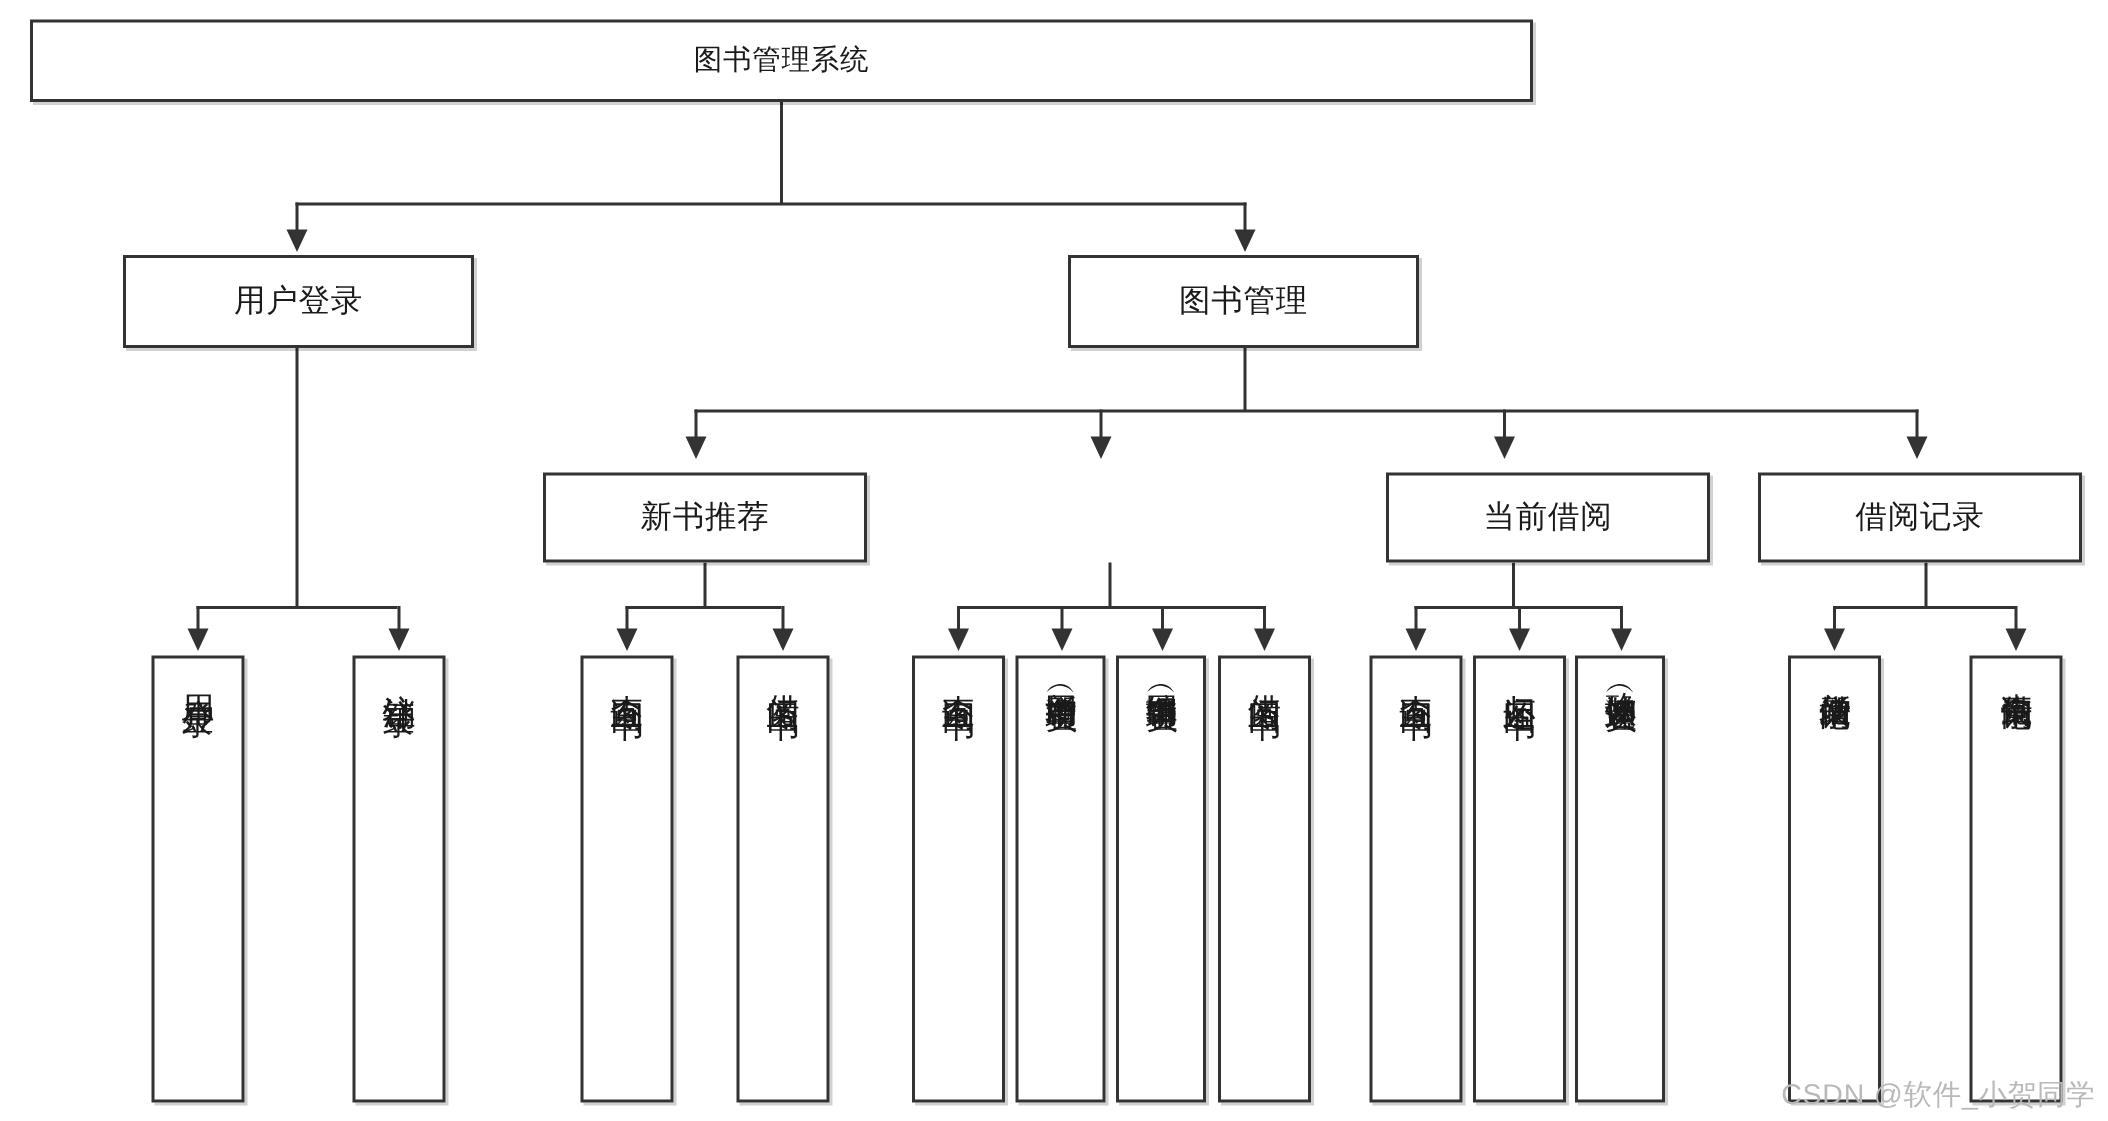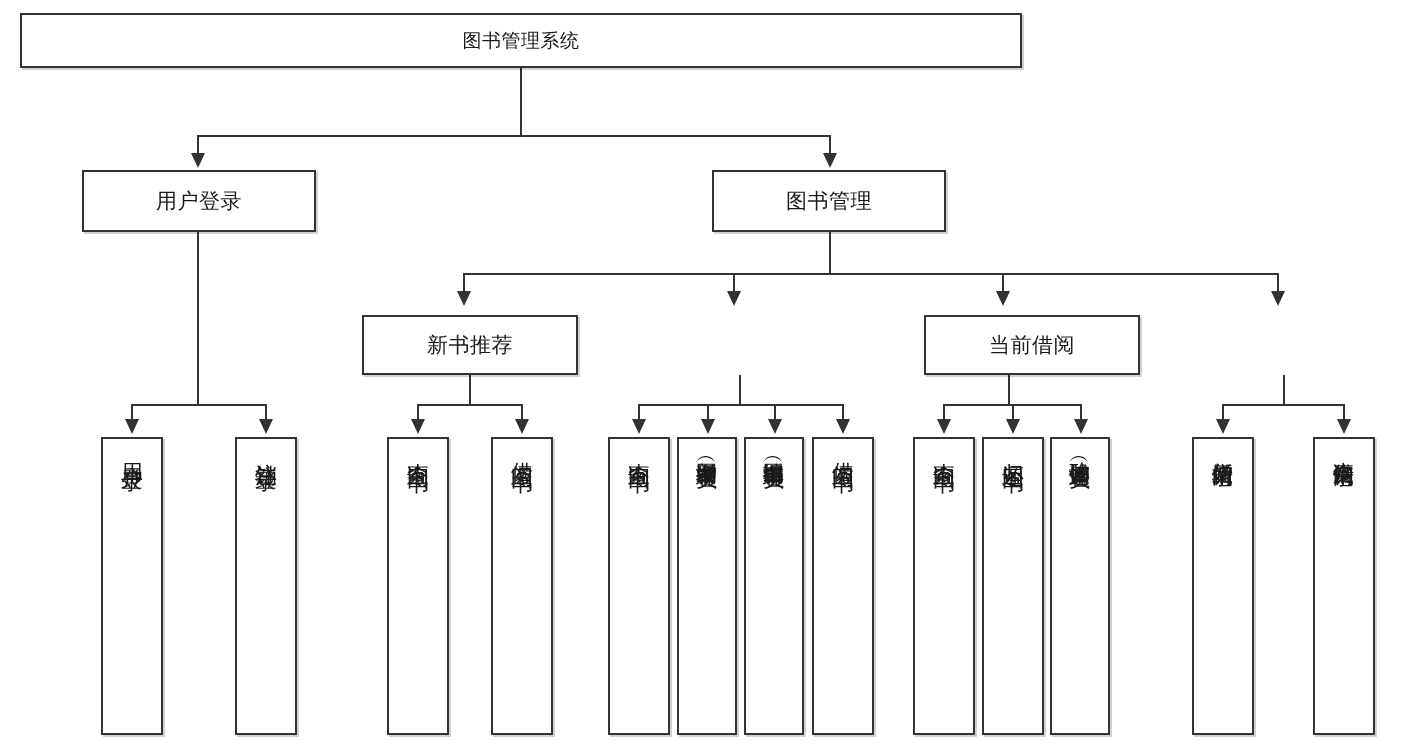--- a/index.html
+++ b/index.html
@@ -158,20 +158,23 @@
   <div class="node" style="left:712px; top:170px; width:234px; height:62px;">
     <span class="label">图书管理</span>
   </div>
 
   <div class="node" style="left:362px; top:315px; width:216px; height:60px;">
     <span class="label">新书推荐</span>
   </div>
   <div class="node" style="left:900px; top:315px; width:216px; height:60px;margin-left:24px;">
     <span class="label">当前借阅</span>
   </div>
+  <div class="node" style="left:1172px; top:315px; width:216px; height:60px;">
+    <span class="label">借阅记录</span>
+  </div>
 
   <div class="node vert" style="left:101px; top:437px; width:62px; height:298px;">
     <span class="label">用户登录</span>
   </div>
   <div class="node vert" style="left:235px; top:437px; width:62px; height:298px;">
     <span class="label">注销登录</span>
   </div>
 
   <div class="node vert" style="left:387px; top:437px; width:62px; height:298px;">
     <span class="label">查询图书</span>
@@ -203,14 +206,15 @@
     <span class="label">确认归还（管理员）</span>
   </div>
 
   <div class="node vert tall" style="left:1192px; top:437px; width:62px; height:298px;">
     <span class="label">新增借阅记录</span>
   </div>
   <div class="node vert tall" style="left:1313px; top:437px; width:62px; height:298px;">
     <span class="label">查询借阅记录</span>
   </div>
 
+  <div id="watermark">CSDN @软件_小贺同学</div>
 
 </div>
 
 </body></html>

